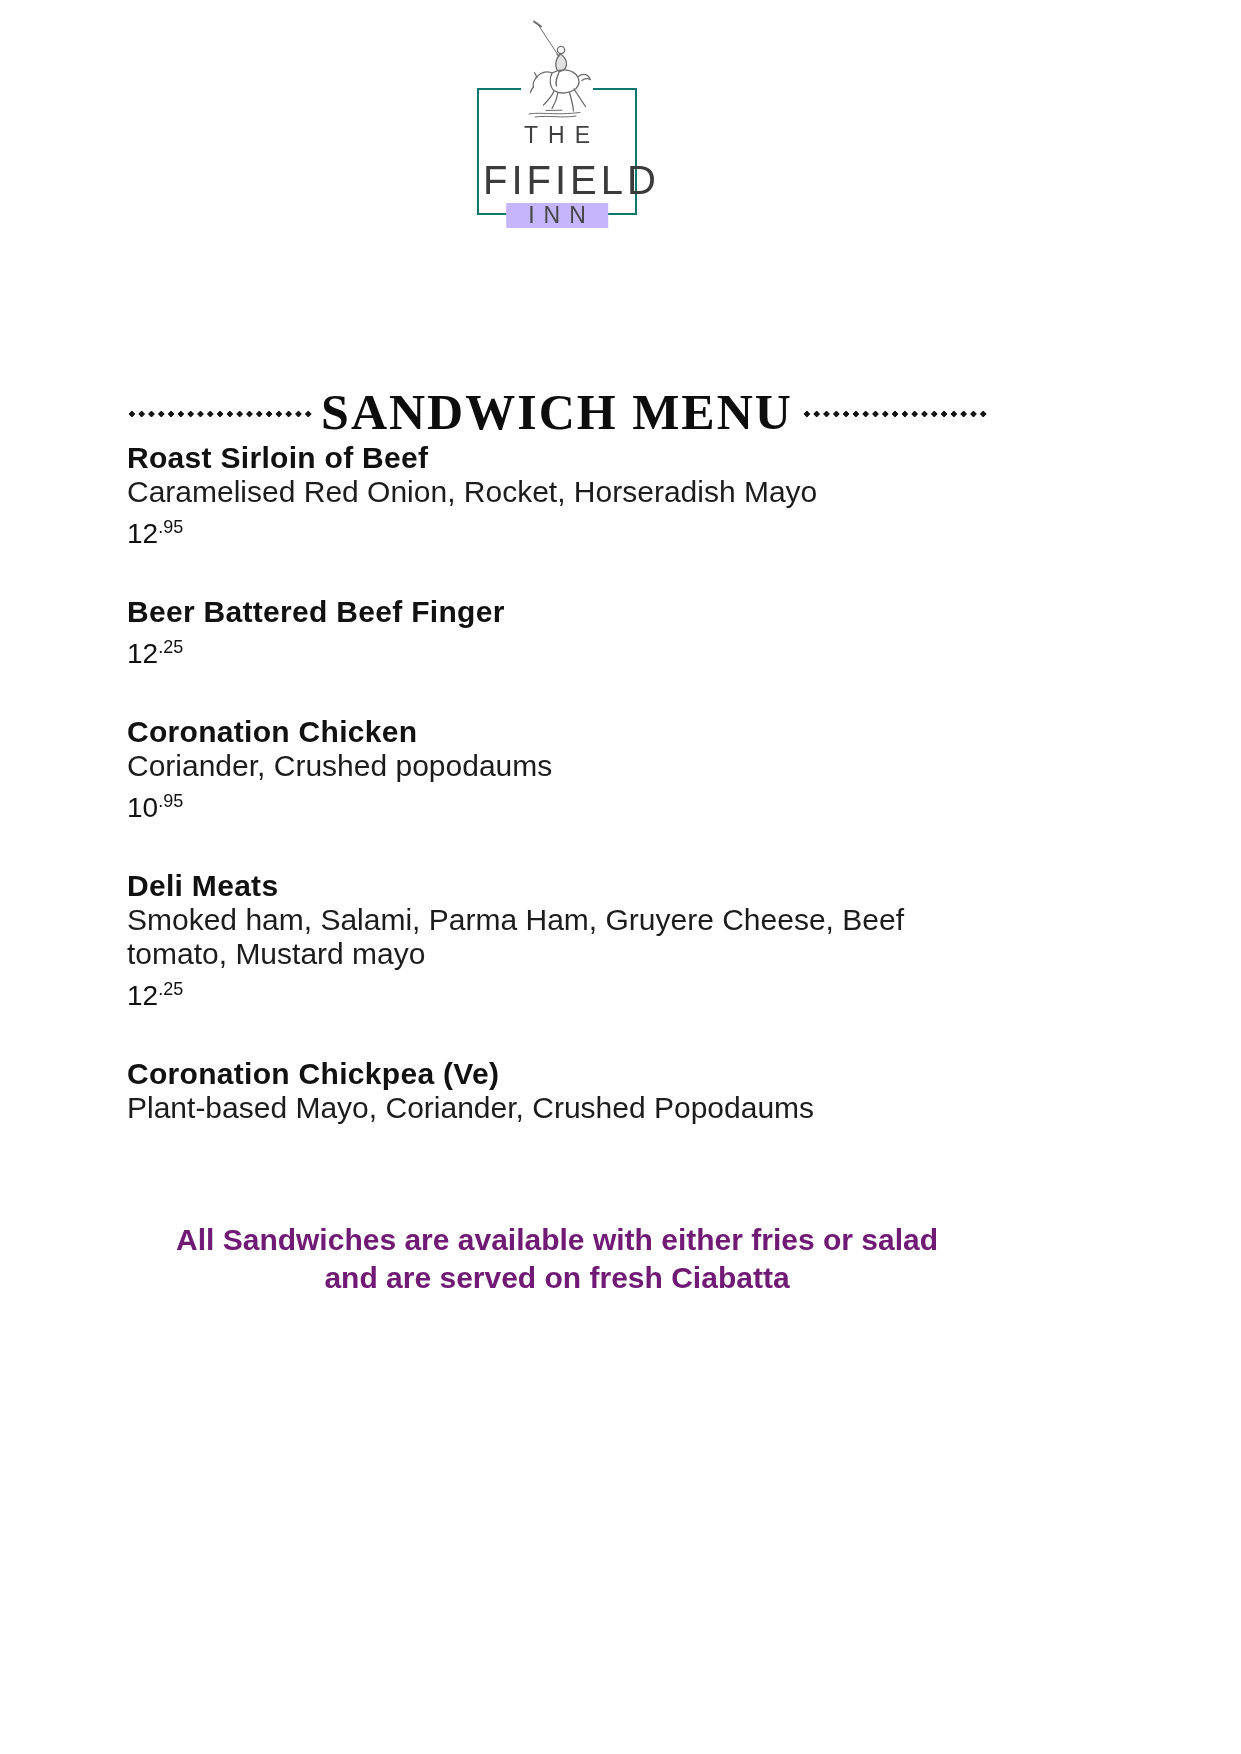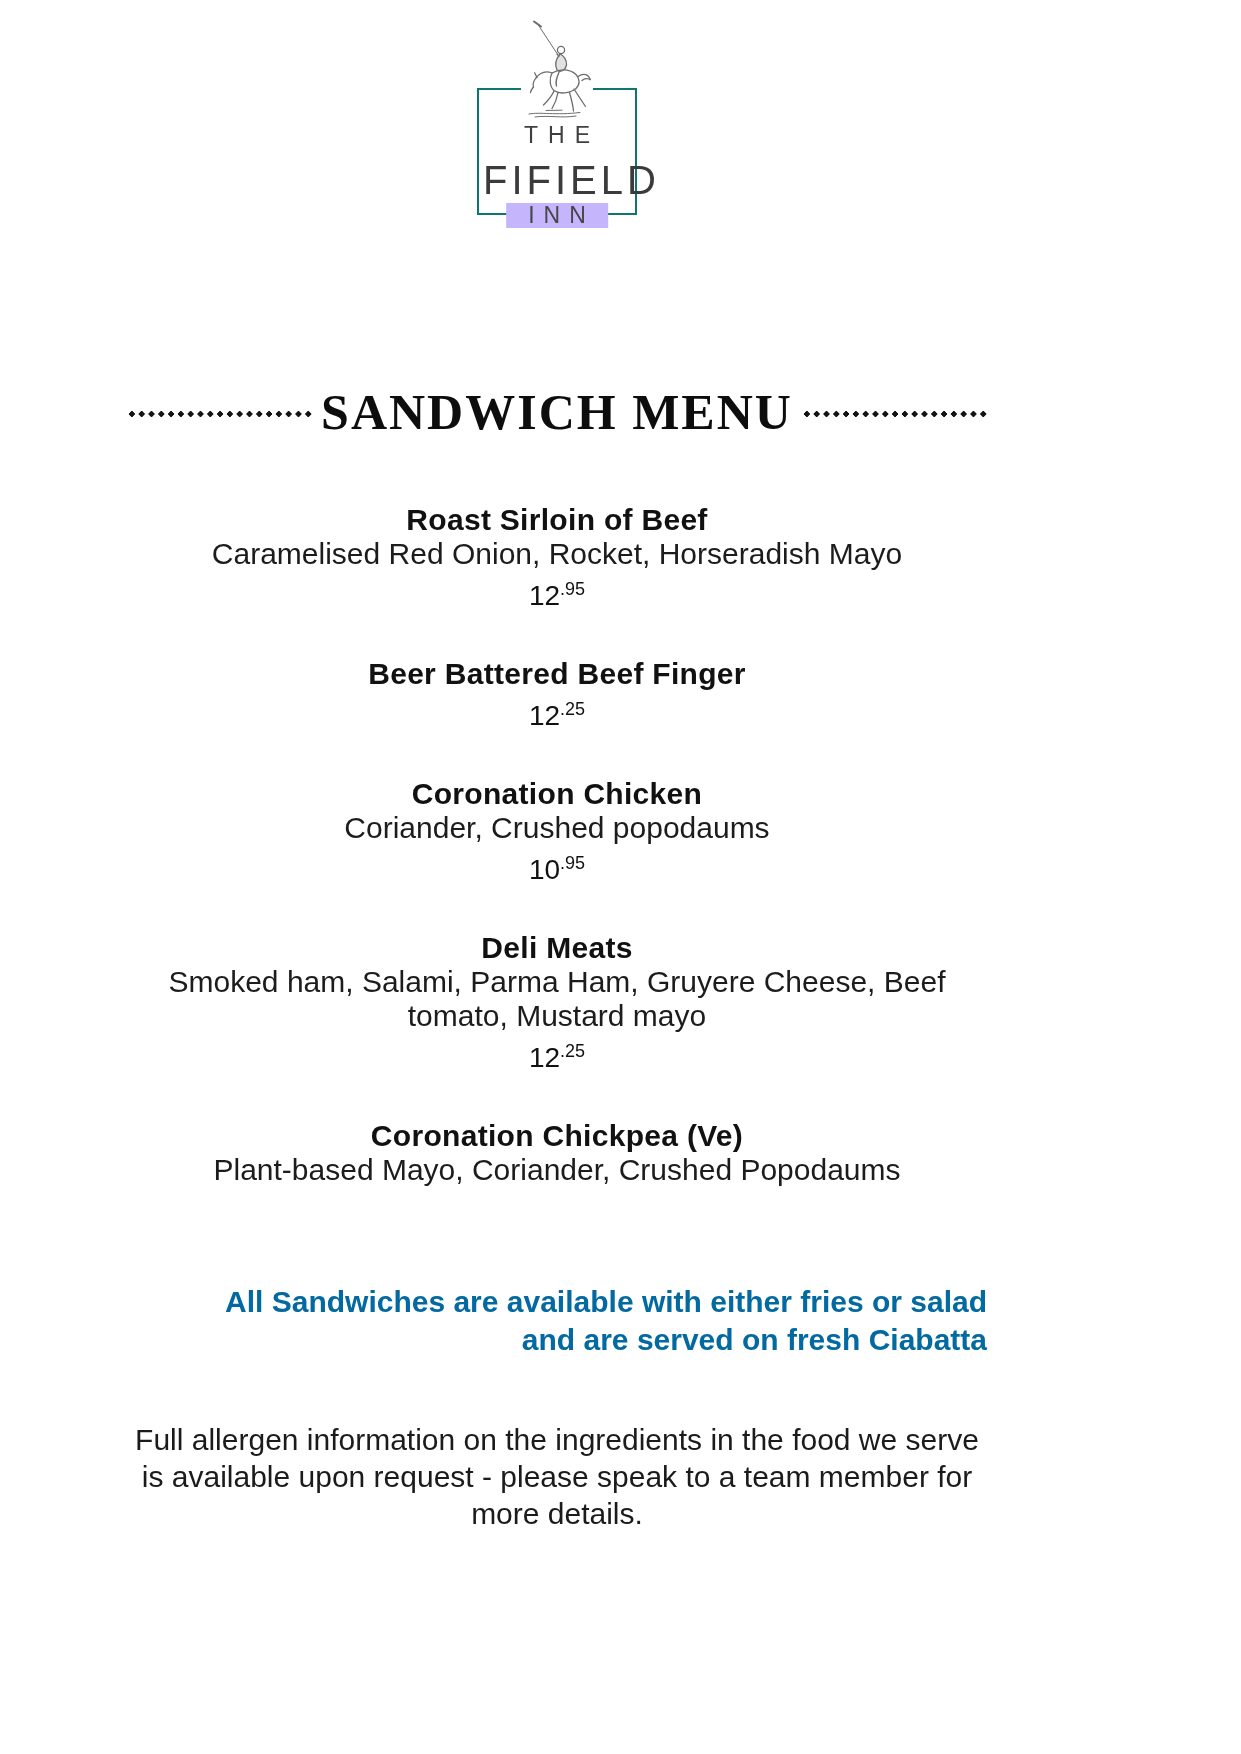--- a/index.html
+++ b/index.html
@@ -55,38 +55,38 @@
     background-position:left center;
   }
   .menu-title {
     font-family:"Liberation Serif", serif;
     font-size:50px; font-weight:700; letter-spacing:2px;
     color:#0d0d0d; white-space:nowrap; line-height:1;
     padding-bottom:4px;
   }
 
   
-  .menu { margin-top:62px; text-align:center; }
+  .menu { text-align:left; }
   .menu-item { margin-bottom:40px; }
   .item-name {
     font-size:30px; font-weight:700; line-height:34px;
     letter-spacing:0.3px; color:#111;
   }
   .item-desc {
     font-size:30px; font-weight:400; line-height:34px;
     color:#1c1c1c; margin:0 auto; max-width:860px;
   }
   .item-price { line-height:34px; margin-top:1px; }
   .price-whole { font-size:28px; color:#111; }
   .price-frac  { font-size:18px; color:#111; vertical-align:10px; }
 
   
   .note {
-    margin-top:96px; text-align:right;
-    font-size:30px; font-weight:700; line-height:38px; color:#0369a1;
+    margin-top:96px; text-align:center;
+    font-size:30px; font-weight:700; line-height:38px; color:#701a75;
   }
   .note span { display:block; }
   .allergen {
     margin-top:62px; text-align:center;
     font-size:30px; font-weight:400; line-height:37px; color:#1b1b1b;
     max-width:880px; margin-left:auto; margin-right:auto;
   }
 </style>
 </head>
 <body>
@@ -172,15 +172,14 @@
       <div class="item-desc">Plant-based Mayo, Coriander, Crushed Popodaums</div>
     </div>
 
   </div>
 
   <div class="note">
     <span>All Sandwiches are available with either fries or salad</span>
     <span>and are served on fresh Ciabatta</span>
   </div>
 
-  <div class="allergen">Full allergen information on the ingredients in the food we serve is available upon request - please speak to a team member for more details.</div>
 
 </div>
 
 </body></html>

